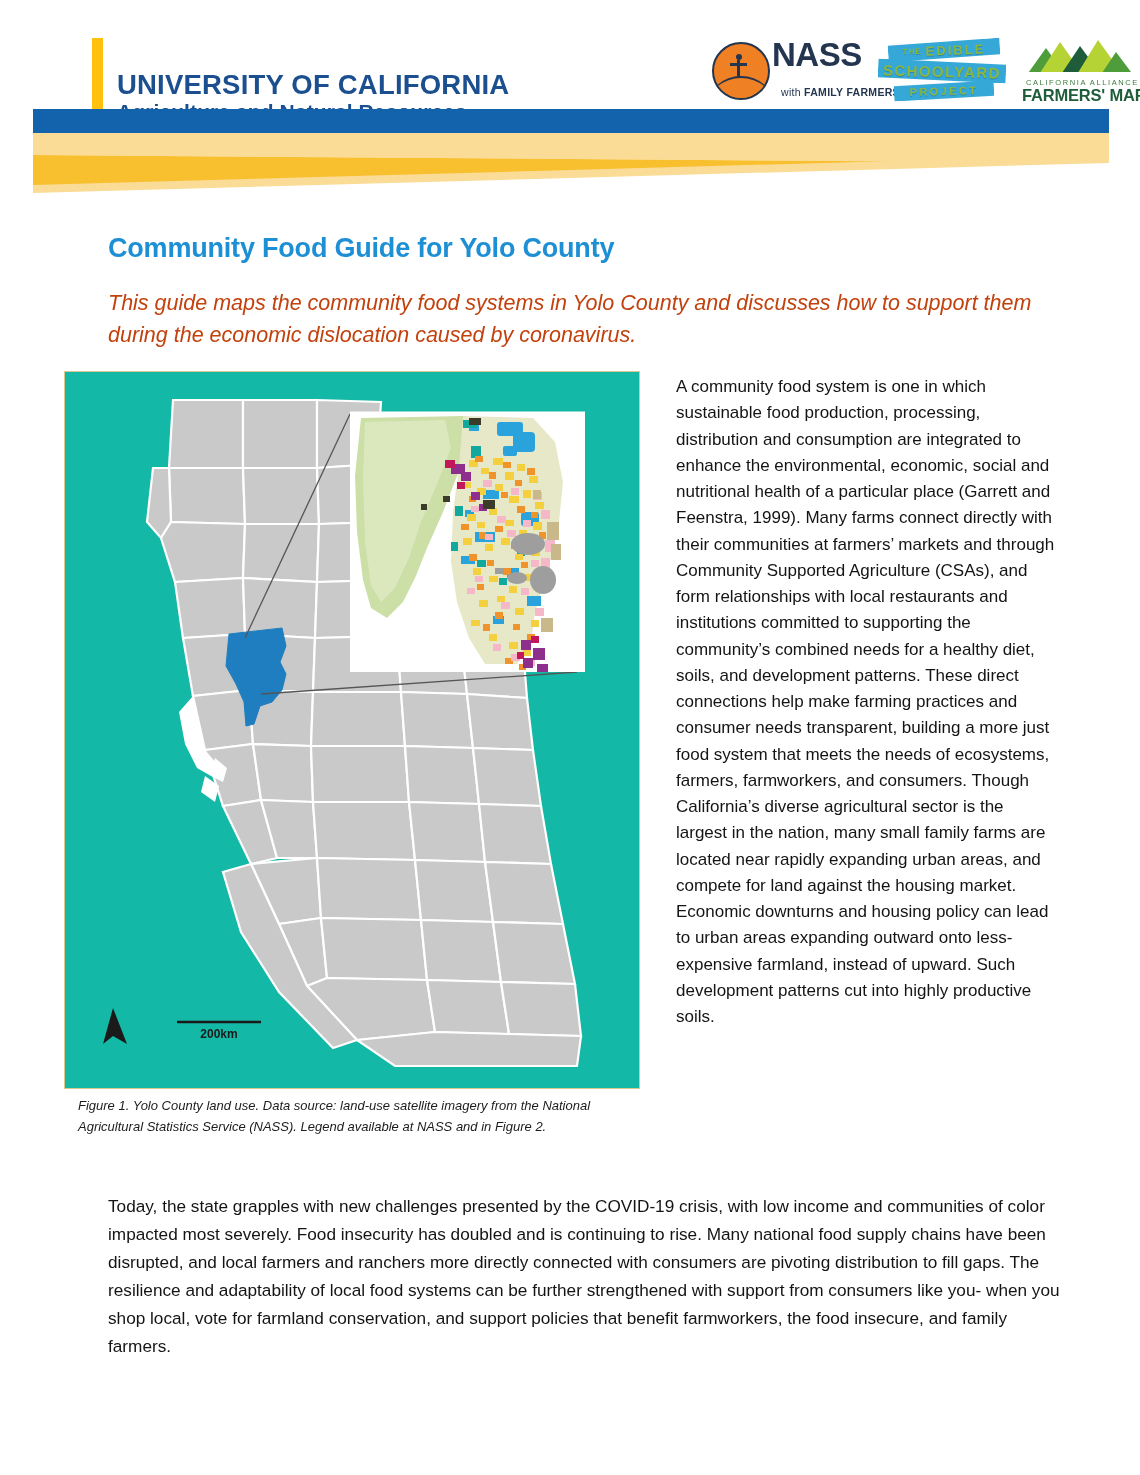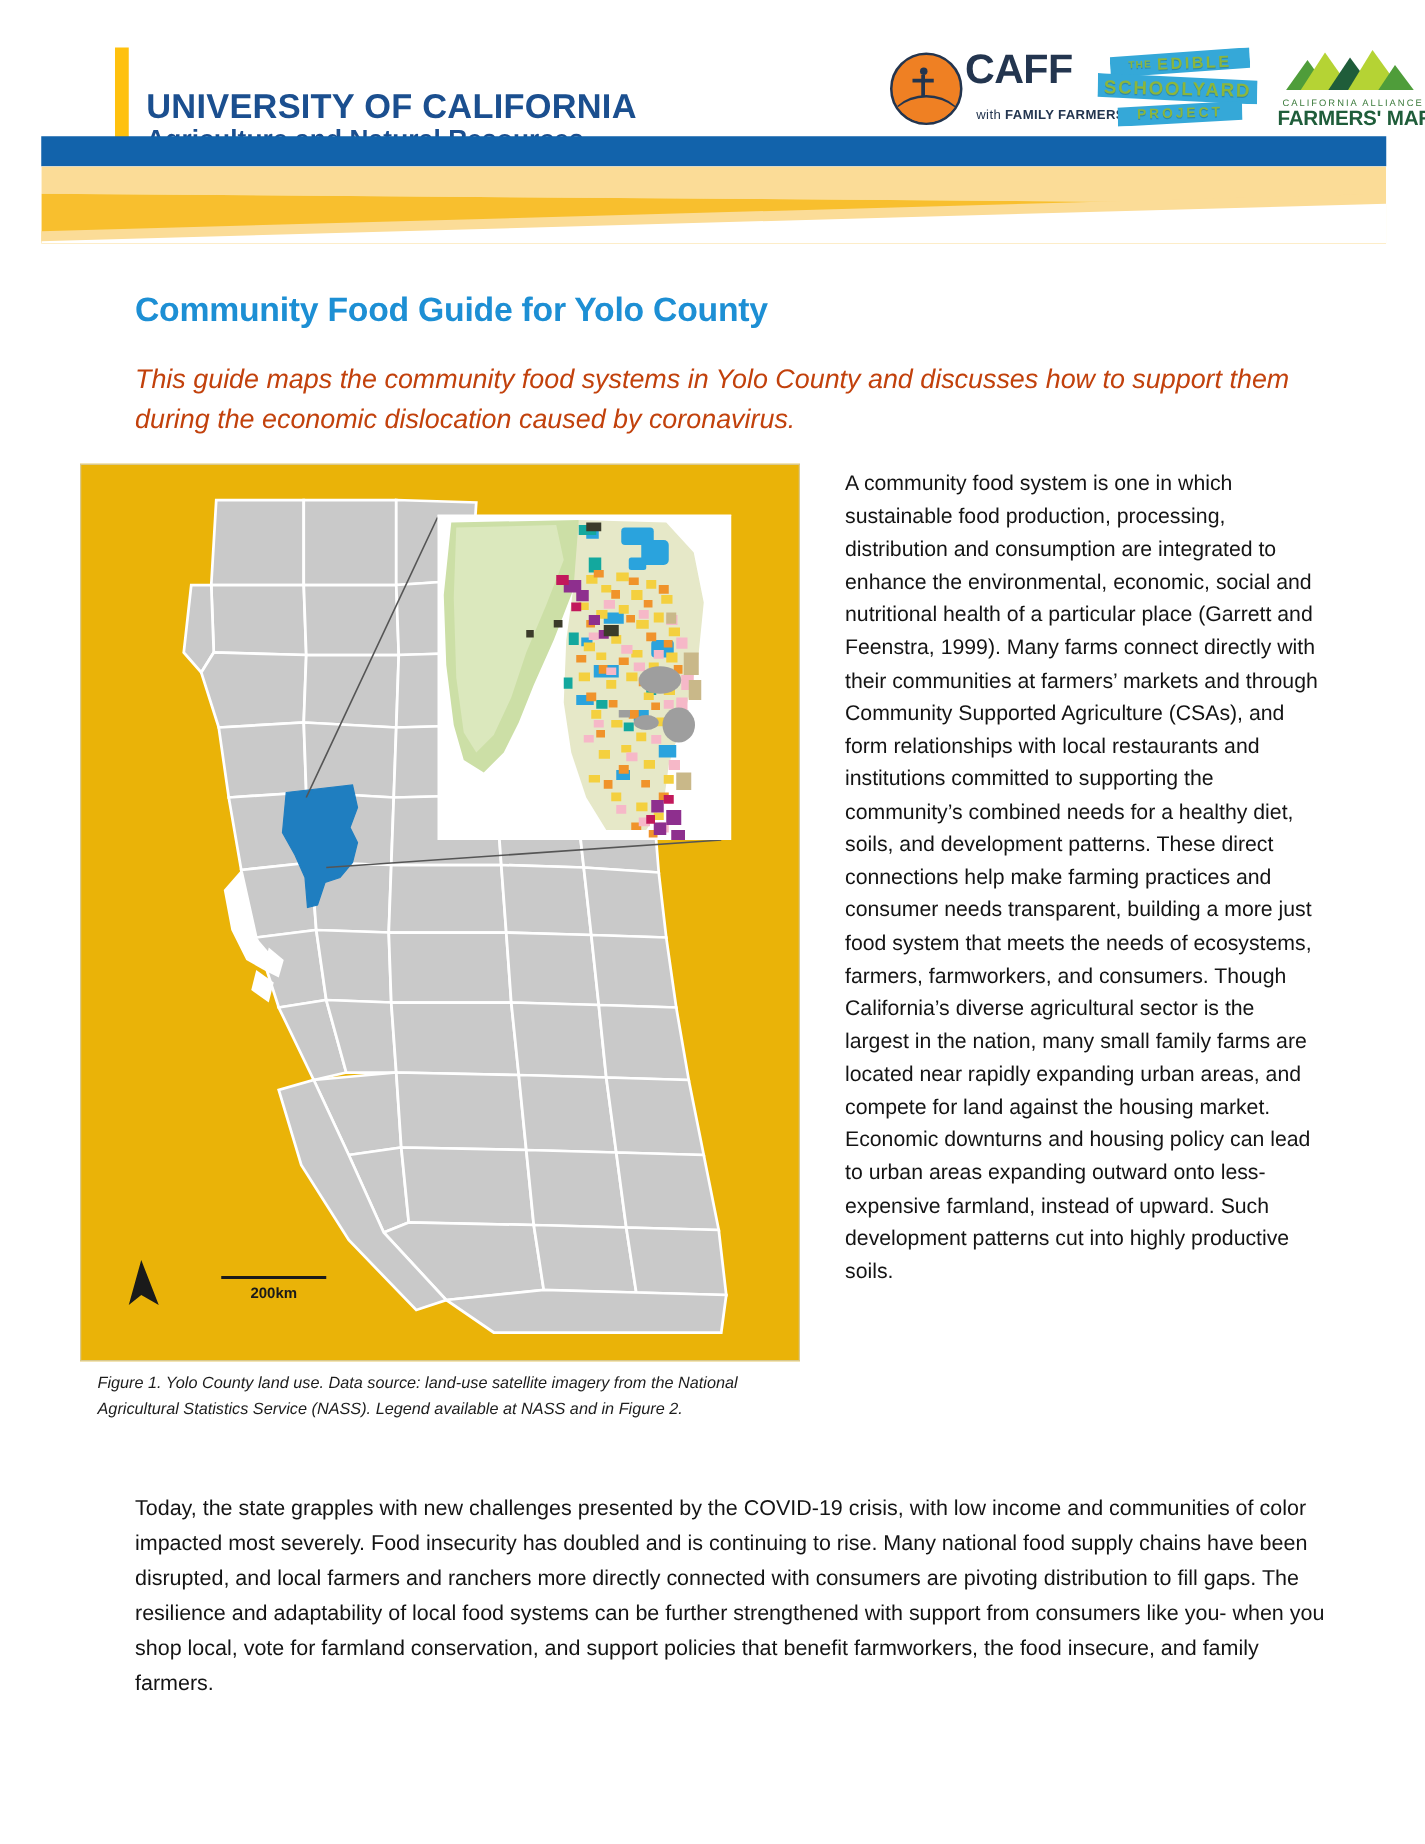--- a/index.html
+++ b/index.html
@@ -191,21 +191,21 @@
     color: #c2410c;
     line-height: 1.48;
   }
 
   
   .figure-box {
     position: absolute;
     left: 64px; top: 371px;
     width: 576px; height: 718px;
     border: 1px solid #d9c98f;
-    background: #eab308;
+    background: #14b8a6;
     box-sizing: border-box;
     overflow: hidden;
   }
   .figure-box svg { display: block; }
 
   .figure-caption {
     position: absolute;
     left: 78px; top: 1096px;
     width: 545px;
     font-size: 13px;
@@ -248,21 +248,21 @@
     </div>
   </div>
 
   <div class="partner-logos">
 
     <div class="caff-logo">
       <div class="caff-mark">
         <div class="hill"></div>
         <div class="figure"></div>
       </div>
-      <div class="caff-word">CAFF</div>
+      <div class="caff-word">NASS</div>
       <div class="caff-sub1">COMMUNITY ALLIANCE</div>
       <div class="caff-sub2"><span>with </span><b>FAMILY FARMERS</b></div>
     </div>
 
     <div class="esy-logo">
       <div class="esy-band esy-b1">
         <span class="esy-the">THE</span>
         <span>EDIBLE</span>
       </div>
       <div class="esy-band esy-b2">

